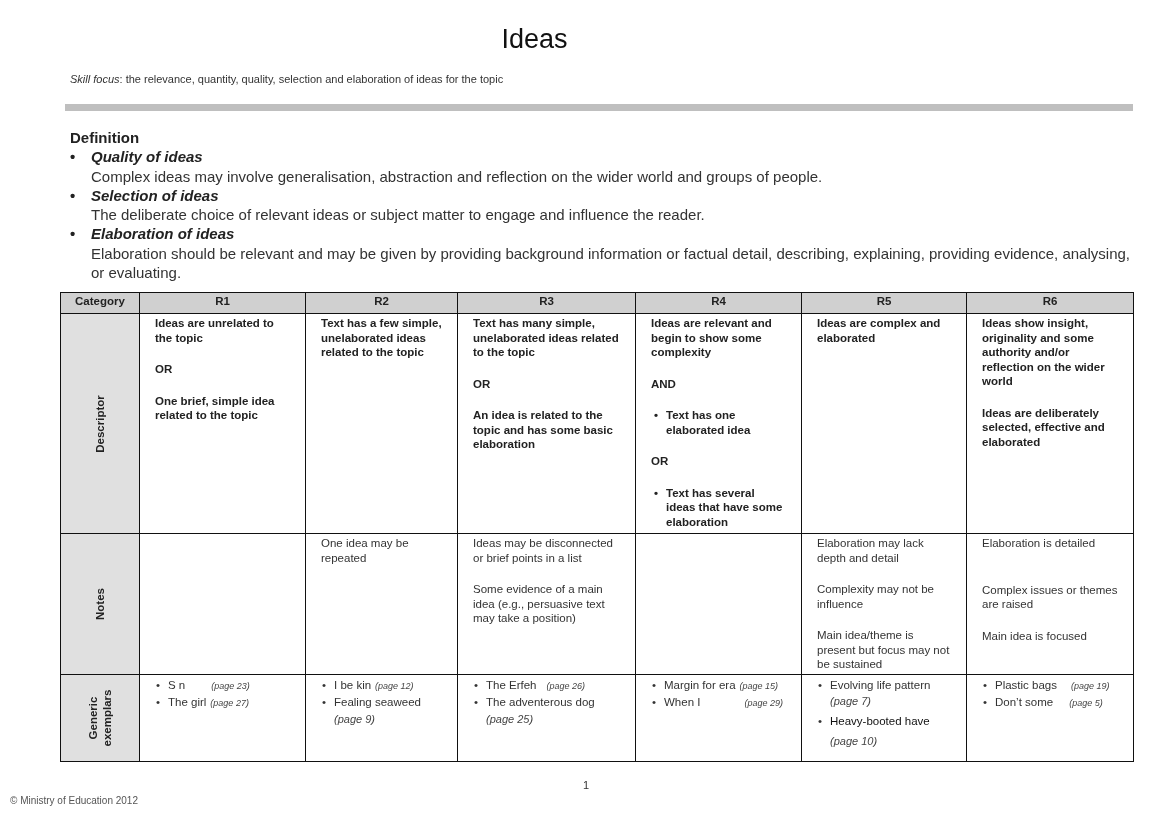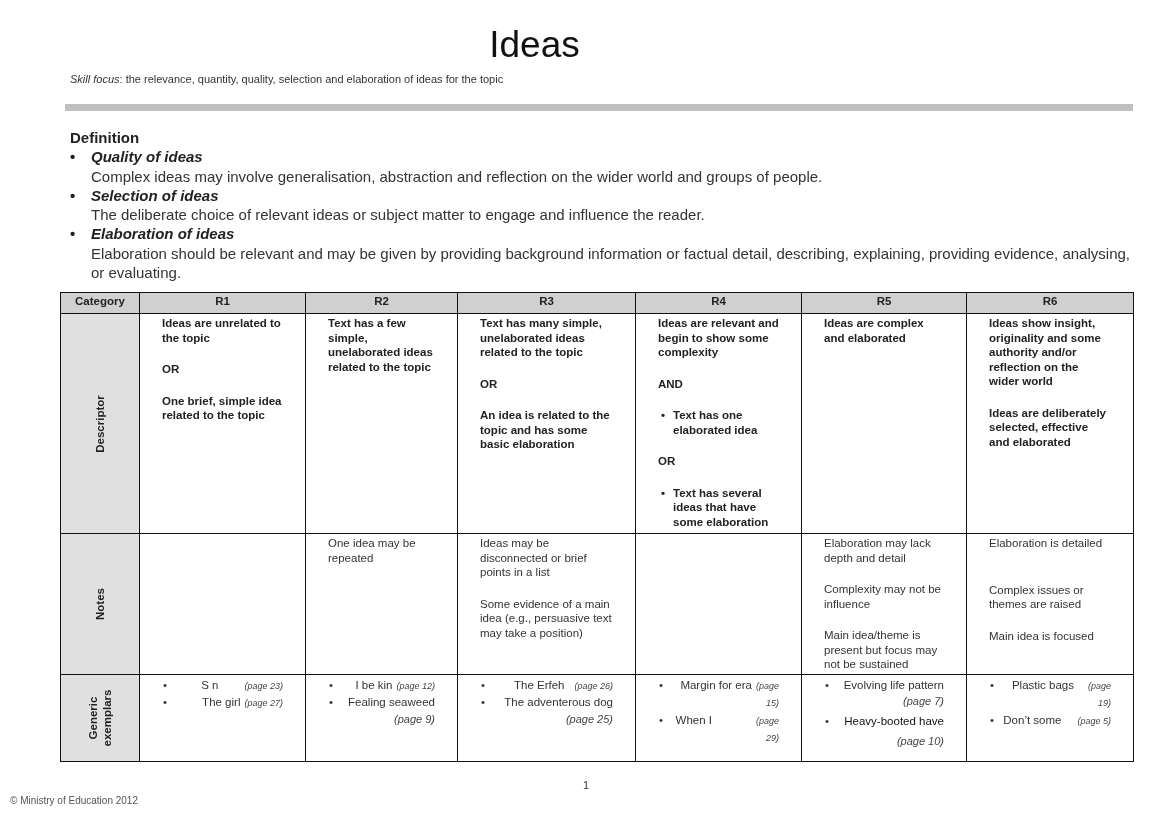--- a/index.html
+++ b/index.html
@@ -1,42 +1,42 @@
 <!DOCTYPE html>
 <html><head>
 <meta charset="utf-8">
 <style>
   html, body { margin:0; padding:0; background:#fff; }
   body { width:1160px; height:814px; position:relative; overflow:hidden;
          font-family:"Liberation Sans", sans-serif; color:#222; }
   .title { position:absolute; left:0; width:1069px; top:24px; text-align:center;
-           font-size:37px; color:#111; }
+           font-size:27px; color:#111; }
   .skill { position:absolute; left:70px; top:73px; font-size:11px; color:#333; }
   .skill i { font-style:italic; }
   .bar { position:absolute; left:65px; top:104px; width:1068px; height:7px; background:#bfbfbf; }
   .def { position:absolute; left:70px; top:128px; font-size:15px; color:#333; line-height:19.3px; width:1070px; }
   .def .head { font-weight:bold; color:#222; }
   .def .bh { position:relative; padding-left:21px; font-weight:bold; font-style:italic; color:#222; }
   .def .bh::before { content:"\2022"; position:absolute; left:0; font-style:normal; }
   .def .bt { padding-left:21px; }
   table.rubric { position:absolute; left:60px; top:292px; border-collapse:collapse;
                  font-size:11.5px; table-layout:fixed; }
-  table.rubric td, table.rubric th { border:1.5px solid #111; vertical-align:top; padding:2px 22px; }
+  table.rubric td, table.rubric th { border:1.5px solid #111; vertical-align:top; padding:2px 15px; }
   table.rubric th { background:#d0d0d0; font-weight:bold; text-align:center; height:16px; padding:2px 4px; font-size:11.5px; color:#222; }
   .cat { background:#e0e0e0; text-align:center; vertical-align:middle !important; padding:0 !important; }
   .vert { display:inline-block; transform:rotate(-90deg); white-space:nowrap; font-weight:bold; font-size:11.5px; color:#222; line-height:14px; }
   .desc { font-weight:bold; line-height:14.5px; color:#222; }
   .desc p { margin:0 0 17px 0; }
   .desc ul { margin:0 0 17px 0; padding-left:15px; list-style:none; }
   .desc li { position:relative; }
   .desc li::before { content:"\2022"; position:absolute; left:-12px; }
   .notes { line-height:14.5px; color:#333; }
   .notes p { margin:0 0 17px 0; }
   .ex { line-height:16.5px; color:#333; font-size:11.5px; }
-  .ex ul { margin:0; padding-left:13px; list-style:none;text-align:right; }
+  .ex ul { margin:0; padding-left:13px; list-style:none; }
   .ex li { position:relative; }
   .ex li::before { content:"\2022"; position:absolute; left:-12px; }
   .pg { font-style:italic; font-size:9px; color:#444; margin-left:4px; }
   .pgb { display:block; font-style:italic; font-size:11px; color:#444; }
   .pageno { position:absolute; left:583px; top:779px; font-size:11px; color:#333; }
   .copy { position:absolute; left:10px; top:795px; font-size:10px; color:#555; }
 </style>
 </head>
 <body>
 

